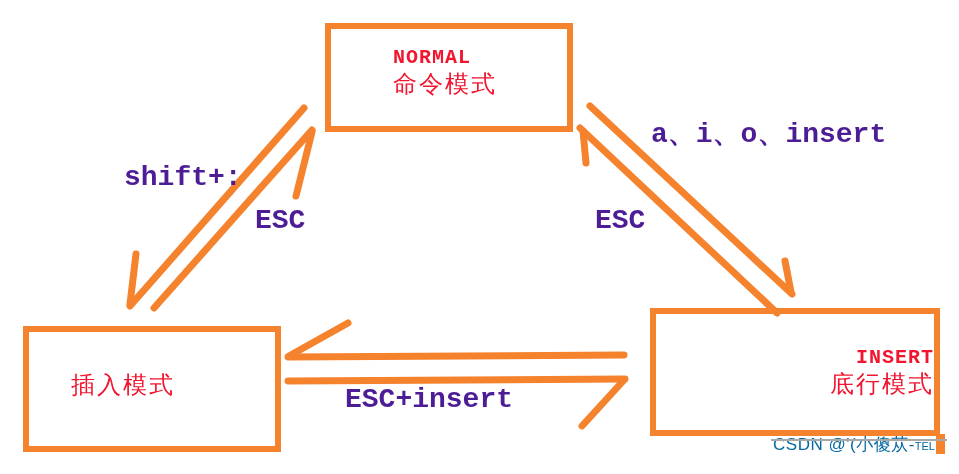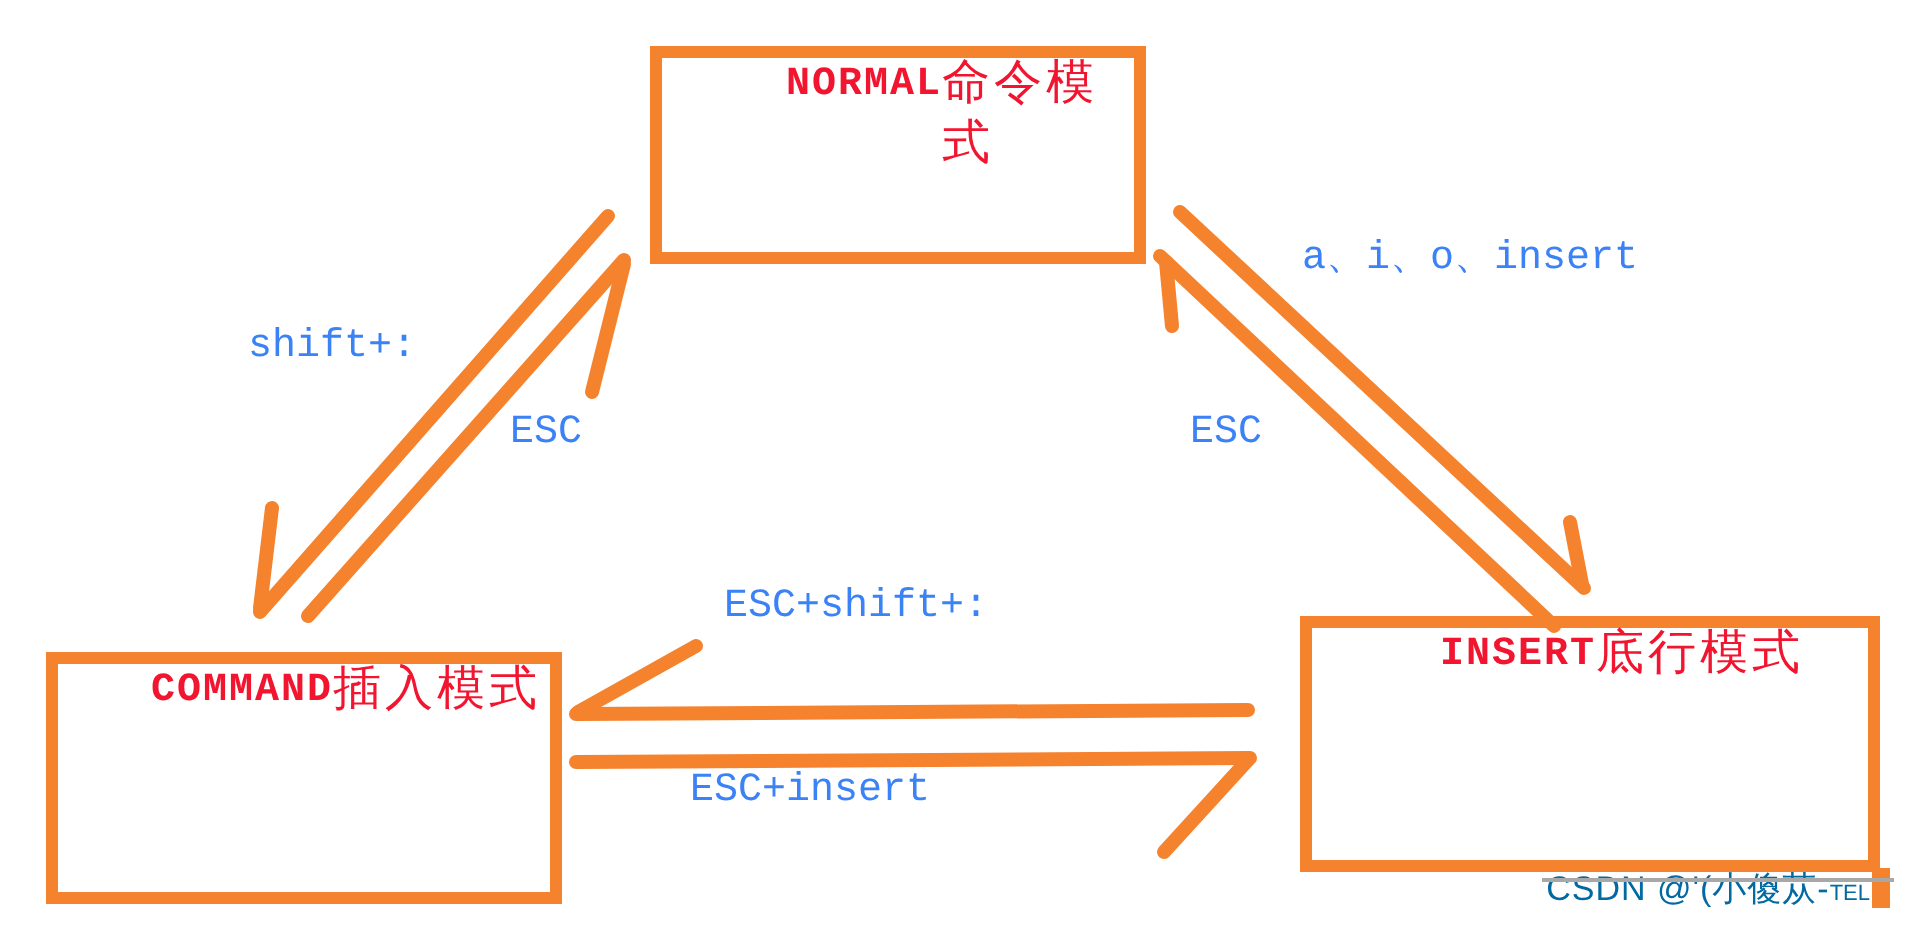--- a/index.html
+++ b/index.html
@@ -45,21 +45,21 @@
     vertical-align: -4px;
     margin-left: 1px;
   }
   
   .node {
     position: absolute;
     border: 6px solid #f5822d;
     background: transparent;
     z-index: 3;
     display: flex;
-    flex-direction: row;
+    flex-direction: column;
     justify-content: center;
     color: #f2152f;
   }
   .node .latin {
     font-size: 20px;
     font-weight: bold;
     line-height: 27px;
     letter-spacing: 1px;
   }
   .node .cjk {
@@ -68,23 +68,23 @@
     letter-spacing: 2px;
     font-family: Liberation Mono, monospace;
   }
   #node-normal  { left: 325px; top: 23px;  width: 248px; height: 109px; padding-left: 62px; padding-bottom: 10px; }
   #node-command { left: 23px;  top: 326px; width: 258px; height: 126px; padding-left: 42px; padding-bottom: 4px; }
   #node-insert  { left: 650px; top: 308px; width: 290px; height: 128px; padding-left: 32px; text-align: right; }
   
   .edge-label {
     position: absolute;
     z-index: 3;
-    color: #3b82f6;
-    font-size: 20px;
-    font-weight: normal;
+    color: #4c1d95;
+    font-size: 28px;
+    font-weight: bold;
     white-space: nowrap;
   }
   #lbl-shift      { left: 124px; top: 162px; }
   #lbl-esc-left   { left: 255px; top: 205px; }
   #lbl-aio        { left: 651px; top: 114px; }
   #lbl-esc-right  { left: 595px; top: 205px; }
   #lbl-esc-shift  { left: 362px; top: 292px; }
   #lbl-esc-insert { left: 345px; top: 384px; }
 </style>
 </head>
@@ -129,29 +129,27 @@
     <span class="wm-line"></span>
     <span>CSDN @'(小傻苁-</span><span class="wm-suffix">TEL</span><span class="wm-block"></span>
   </div>
 
   <div class="node" id="node-normal">
     <div class="latin">NORMAL</div>
     <div class="cjk">命令模式</div>
   </div>
 
   <div class="node" id="node-command">
-    <div class="latin">COMMAND</div>
     <div class="cjk">插入模式</div>
   </div>
 
   <div class="node" id="node-insert">
     <div class="latin">INSERT</div>
     <div class="cjk">底行模式</div>
   </div>
 
   <div class="edge-label" id="lbl-shift">shift+:</div>
   <div class="edge-label" id="lbl-esc-left">ESC</div>
   <div class="edge-label" id="lbl-aio">a、i、o、insert</div>
   <div class="edge-label" id="lbl-esc-right">ESC</div>
-  <div class="edge-label" id="lbl-esc-shift">ESC+shift+:</div>
   <div class="edge-label" id="lbl-esc-insert">ESC+insert</div>
 
 </div>
 
 </body></html>

